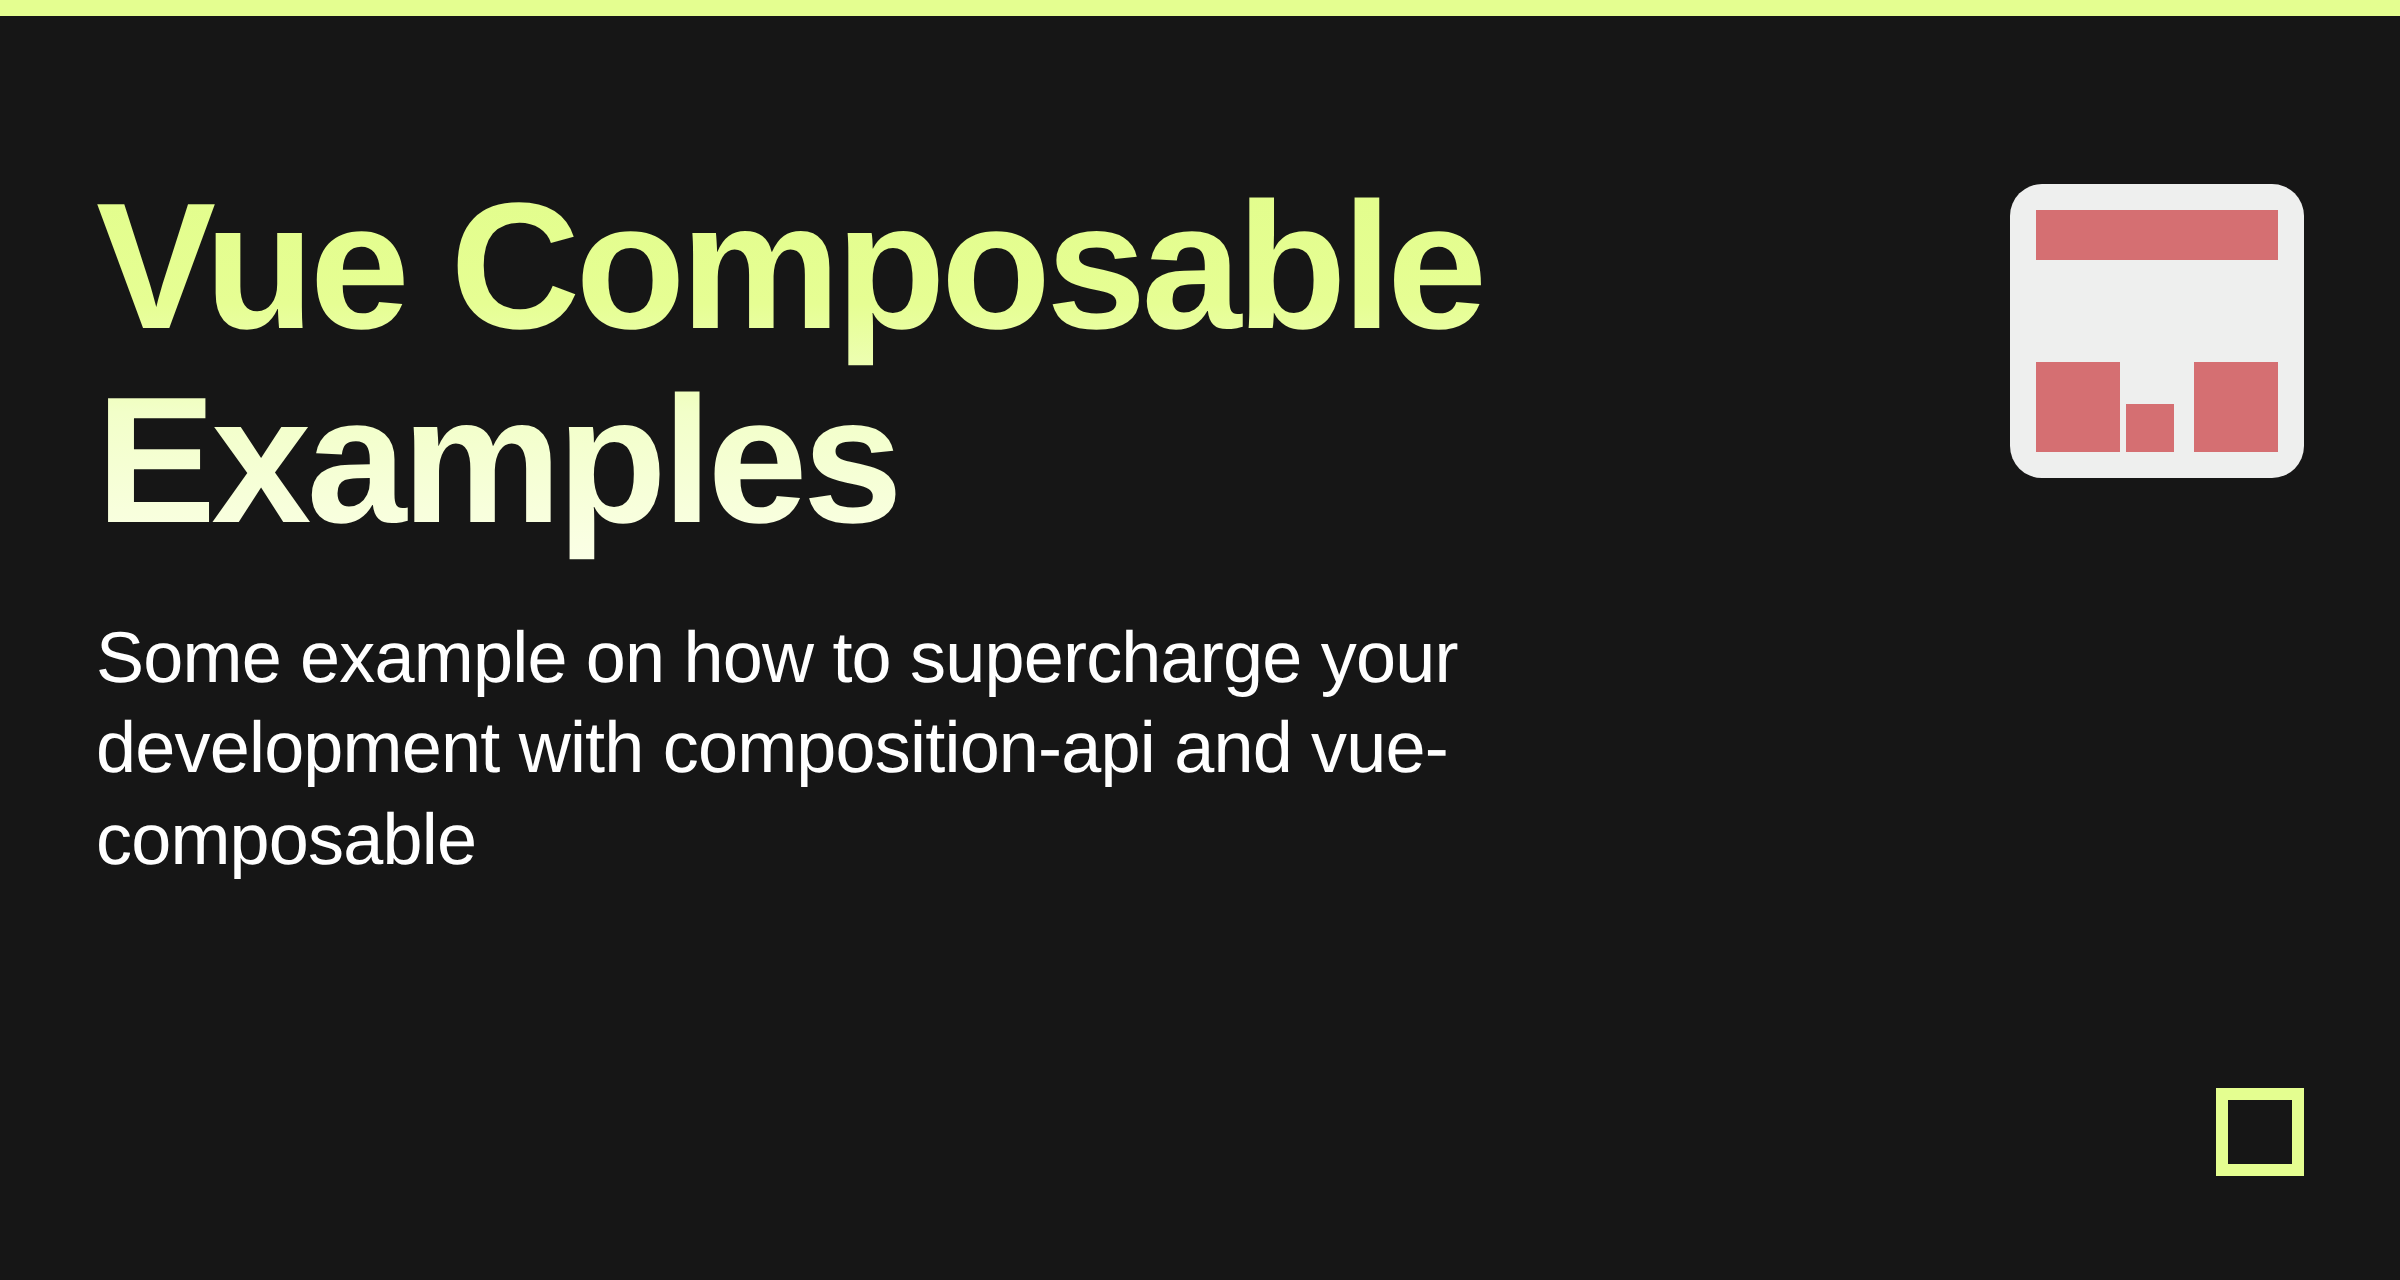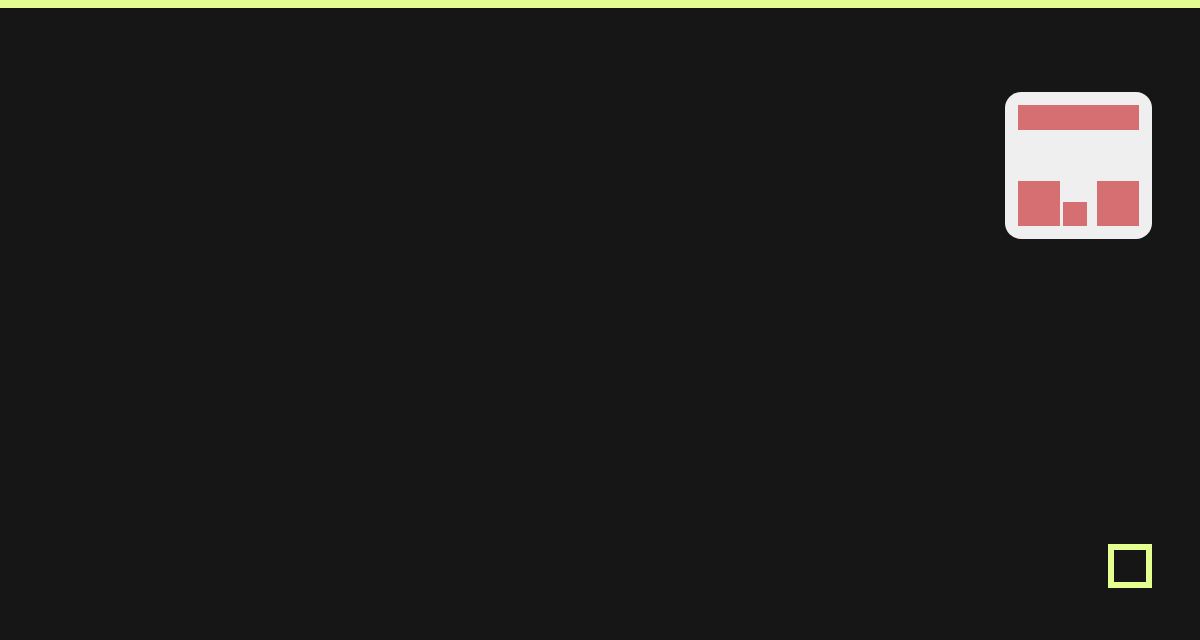--- a/index.html
+++ b/index.html
@@ -113,21 +113,28 @@
     background: transparent;
   }
 </style>
 </head>
 <body>
 
 <div class="top-accent"></div>
 
 <div class="stage">
 
+  <div class="title-block">
+    <h1 class="title">Vue Composable
+Examples</h1>
+  </div>
 
+  <div class="subtitle-block">
+    <p class="subtitle">Some example on how to supercharge your development with composition-api and vue-composable</p>
+  </div>
 
   <div class="logo-mark">
     <div class="logo-bar-top"></div>
     <div class="logo-blk left-tall"></div>
     <div class="logo-blk left-stub"></div>
     <div class="logo-blk mid"></div>
     <div class="logo-blk right-tall"></div>
     <div class="logo-blk right-stub"></div>
   </div>
 

